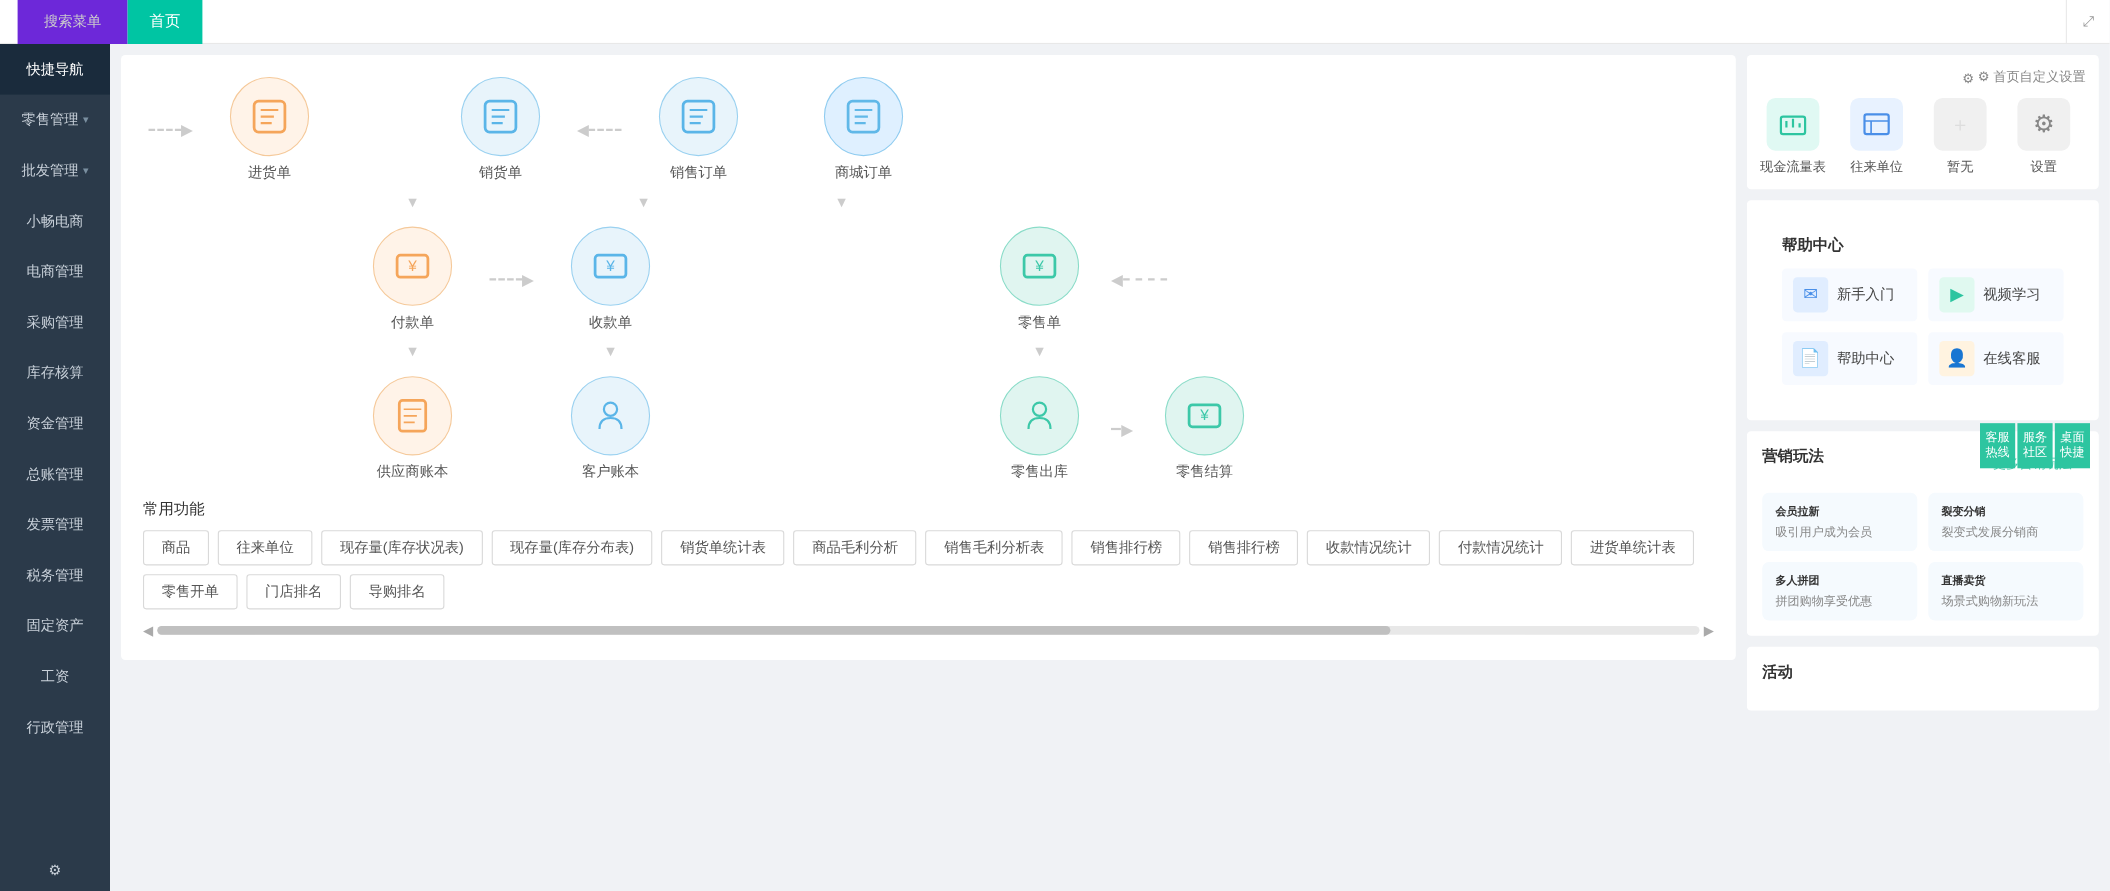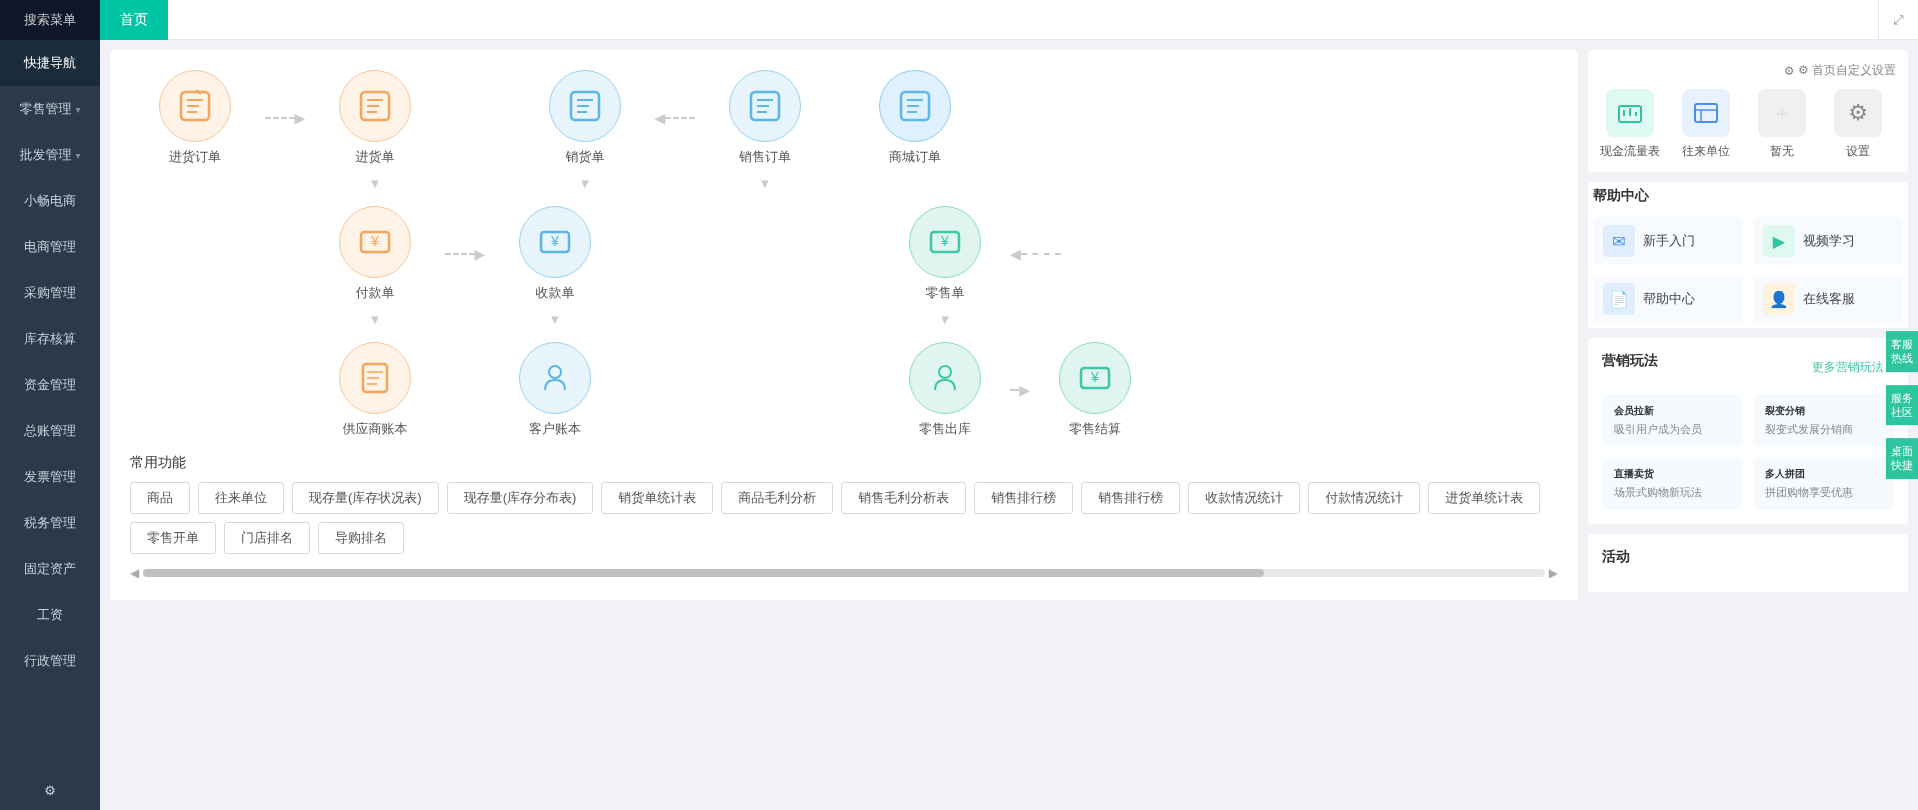--- a/index.html
+++ b/index.html
@@ -1,20 +1,20 @@
 <!DOCTYPE html>
 <html><head>
   <meta charset="utf-8">
   <style>
     * { box-sizing: border-box; margin: 0; padding: 0; }
     body { font-family: "Microsoft YaHei", "PingFang SC", sans-serif; font-size: 13px; background: #f0f2f5; display: flex; flex-direction: column; height: 810px; overflow: hidden; }
 
     
     .top-bar { display: flex; align-items: center; height: 40px; background: #fff; border-bottom: 1px solid #e8e8e8; flex-shrink: 0; }
-    .search-menu { width: 100px; height: 40px; background: #0f172a; color: #ccc; font-size: 13px; display: flex; align-items: center; justify-content: center; cursor: pointer; flex-shrink: 0; }
+    .search-menu { width: 100px; height: 40px; background: #6d28d9; color: #ccc; font-size: 13px; display: flex; align-items: center; justify-content: center; cursor: pointer; flex-shrink: 0; margin-left: 16px; }
     .tab-home { background: #00c5a3; color: #fff; padding: 0 20px; height: 40px; display: flex; align-items: center; font-size: 14px; cursor: pointer; flex-shrink: 0; }
     .top-bar-spacer { flex: 1; }
     .top-bar-expand { width: 40px; height: 40px; display: flex; align-items: center; justify-content: center; color: #999; cursor: pointer; flex-shrink: 0; border-left: 1px solid #e8e8e8; }
 
     
     .main-layout { display: flex; flex: 1; overflow: hidden; }
 
     
     .sidebar { width: 100px; background: #2b3a4a; display: flex; flex-direction: column; overflow-y: auto; flex-shrink: 0; }
     .sidebar-item { color: #c8d0d9; padding: 14px 0; text-align: center; font-size: 13px; cursor: pointer; display: flex; align-items: center; justify-content: center; gap: 4px; }
@@ -63,21 +63,21 @@
     .quick-icons-grid { display: flex; gap: 16px; flex-wrap: wrap; }
     .quick-icon-item { display: flex; flex-direction: column; align-items: center; gap: 6px; cursor: pointer; width: 60px; }
     .quick-icon-box { width: 48px; height: 48px; border-radius: 8px; display: flex; align-items: center; justify-content: center; font-size: 22px; }
     .quick-icon-box.teal { background: #e0f9f3; color: #2dc5a0; }
     .quick-icon-box.blue { background: #e8f2ff; color: #4a8fe8; }
     .quick-icon-box.gray { background: #f0f0f0; color: #aaa; }
     .quick-icon-box.settings { background: #f0f0f0; color: #888; }
     .quick-icon-label { font-size: 12px; color: #555; text-align: center; }
 
     
-    .help-section { background: #fff; border-radius: 4px; padding: 5px; margin-bottom: 10px; }
+    .help-section { background: #fff; border-radius: 4px; padding: 32px; margin-bottom: 10px; }
     .section-title { font-size: 14px; color: #333; font-weight: 600; margin-bottom: 12px; }
     .help-grid { display: grid; grid-template-columns: 1fr 1fr; gap: 10px; }
     .help-item { display: flex; align-items: center; gap: 8px; padding: 8px 10px; border-radius: 4px; background: #f7faff; cursor: pointer; }
     .help-icon { width: 32px; height: 32px; border-radius: 4px; display: flex; align-items: center; justify-content: center; font-size: 16px; }
     .help-icon.blue { background: #e0edff; color: #4a8fe8; }
     .help-icon.green { background: #e0f9f0; color: #2dc5a0; }
     .help-icon.orange { background: #fff3e0; color: #f5a020; }
     .help-label { font-size: 13px; color: #444; }
 
     
@@ -86,21 +86,21 @@
     .marketing-more { color: #40c5a5; font-size: 12px; cursor: pointer; }
     .marketing-grid { display: grid; grid-template-columns: 1fr 1fr; gap: 10px; }
     .marketing-card { background: #f5fafe; border-radius: 6px; padding: 10px 12px; }
     .marketing-card-title { font-size: 10px; color: #333; font-weight: 600; margin-bottom: 4px; }
     .marketing-card-desc { font-size: 11px; color: #888; }
 
     
     .activity-section { background: #fff; border-radius: 4px; padding: 14px; }
 
     
-    .float-btns { position: fixed; right: 0; top: 50%; transform: translateY(-50%); display: flex; flex-direction: column; gap: 13px; z-index: 100; }
+    .float-btns { position: fixed; right: 18px; top: 50%; transform: translateY(-50%); display: flex; flex-direction: row; gap: 2px; z-index: 100; }
     .float-btn { background: #2dc5a0; color: #fff; width: 32px; padding: 6px 4px; text-align: center; font-size: 11px; cursor: pointer; line-height: 1.3; }
   </style>
 </head>
 <body>
 
 <div class="top-bar">
   <div class="search-menu">搜索菜单</div>
   <div class="tab-home">首页</div>
   <div class="top-bar-spacer"></div>
   <div class="top-bar-expand">⤢</div>
@@ -130,32 +130,20 @@
 
   <div class="content-area">
 
     <div class="main-panel">
       <div class="quick-nav-box">
 
         <div class="flow-diagram">
 
           <div style="display:flex; align-items:center; gap:0;">
 
-            <div class="flow-node">
-              <div class="flow-circle orange">
-                <svg width="36" height="36" viewBox="0 0 36 36">
-                    <rect x="4" y="4" width="28" height="28" rx="4" fill="none" stroke="#f5a55a" stroke-width="2.5"></rect>
-                    <line x1="10" y1="12" x2="26" y2="12" stroke="#f5a55a" stroke-width="2"></line>
-                    <line x1="10" y1="18" x2="22" y2="18" stroke="#f5a55a" stroke-width="2"></line>
-                    <line x1="10" y1="24" x2="20" y2="24" stroke="#f5a55a" stroke-width="2"></line>
-                    <path d="M20 2 L24 6" stroke="#f5a55a" stroke-width="2"></path>
-                  </svg>
-              </div>
-              <div class="flow-label">进货订单</div>
-            </div>
 
             <div style="display:flex;align-items:center;width:50px;justify-content:center;">
               <div style="border-top:2px dashed #ccc;width:30px;"></div>
               <span style="color:#ccc;font-size:14px;">▶</span>
             </div>
 
             <div class="flow-node">
               <div class="flow-circle orange">
                 <svg width="36" height="36" viewBox="0 0 36 36">
                     <rect x="4" y="4" width="28" height="28" rx="4" fill="none" stroke="#f5a55a" stroke-width="2.5"></rect>
@@ -458,26 +446,26 @@
         <div class="marketing-grid">
           <div class="marketing-card">
             <div class="marketing-card-title">会员拉新</div>
             <div class="marketing-card-desc">吸引用户成为会员</div>
           </div>
           <div class="marketing-card">
             <div class="marketing-card-title">裂变分销</div>
             <div class="marketing-card-desc">裂变式发展分销商</div>
           </div>
           <div class="marketing-card">
+            <div class="marketing-card-title">多人拼团</div>
+            <div class="marketing-card-desc">拼团购物享受优惠</div>
+          </div>
+          <div class="marketing-card">
             <div class="marketing-card-title">直播卖货</div>
             <div class="marketing-card-desc">场景式购物新玩法</div>
-          </div>
-          <div class="marketing-card">
-            <div class="marketing-card-title">多人拼团</div>
-            <div class="marketing-card-desc">拼团购物享受优惠</div>
           </div>
         </div>
       </div>
 
       <div class="activity-section">
         <div class="section-title">活动</div>
       </div>
 
     </div>
   </div>

